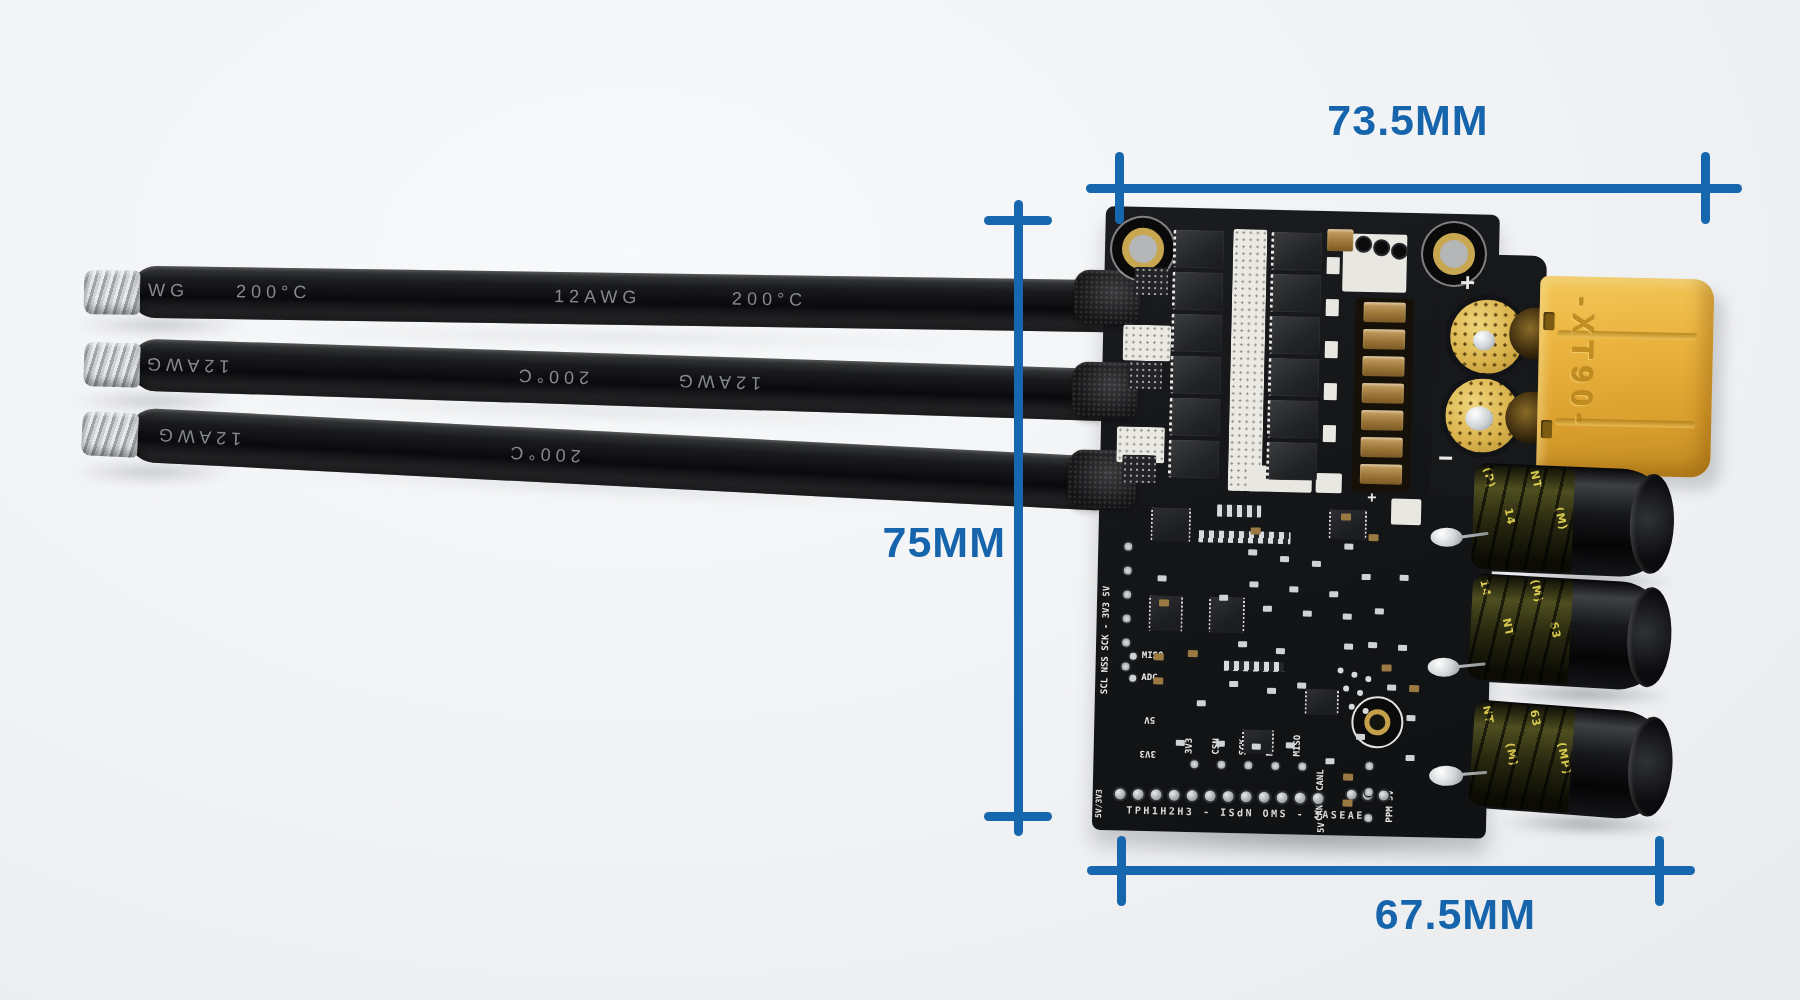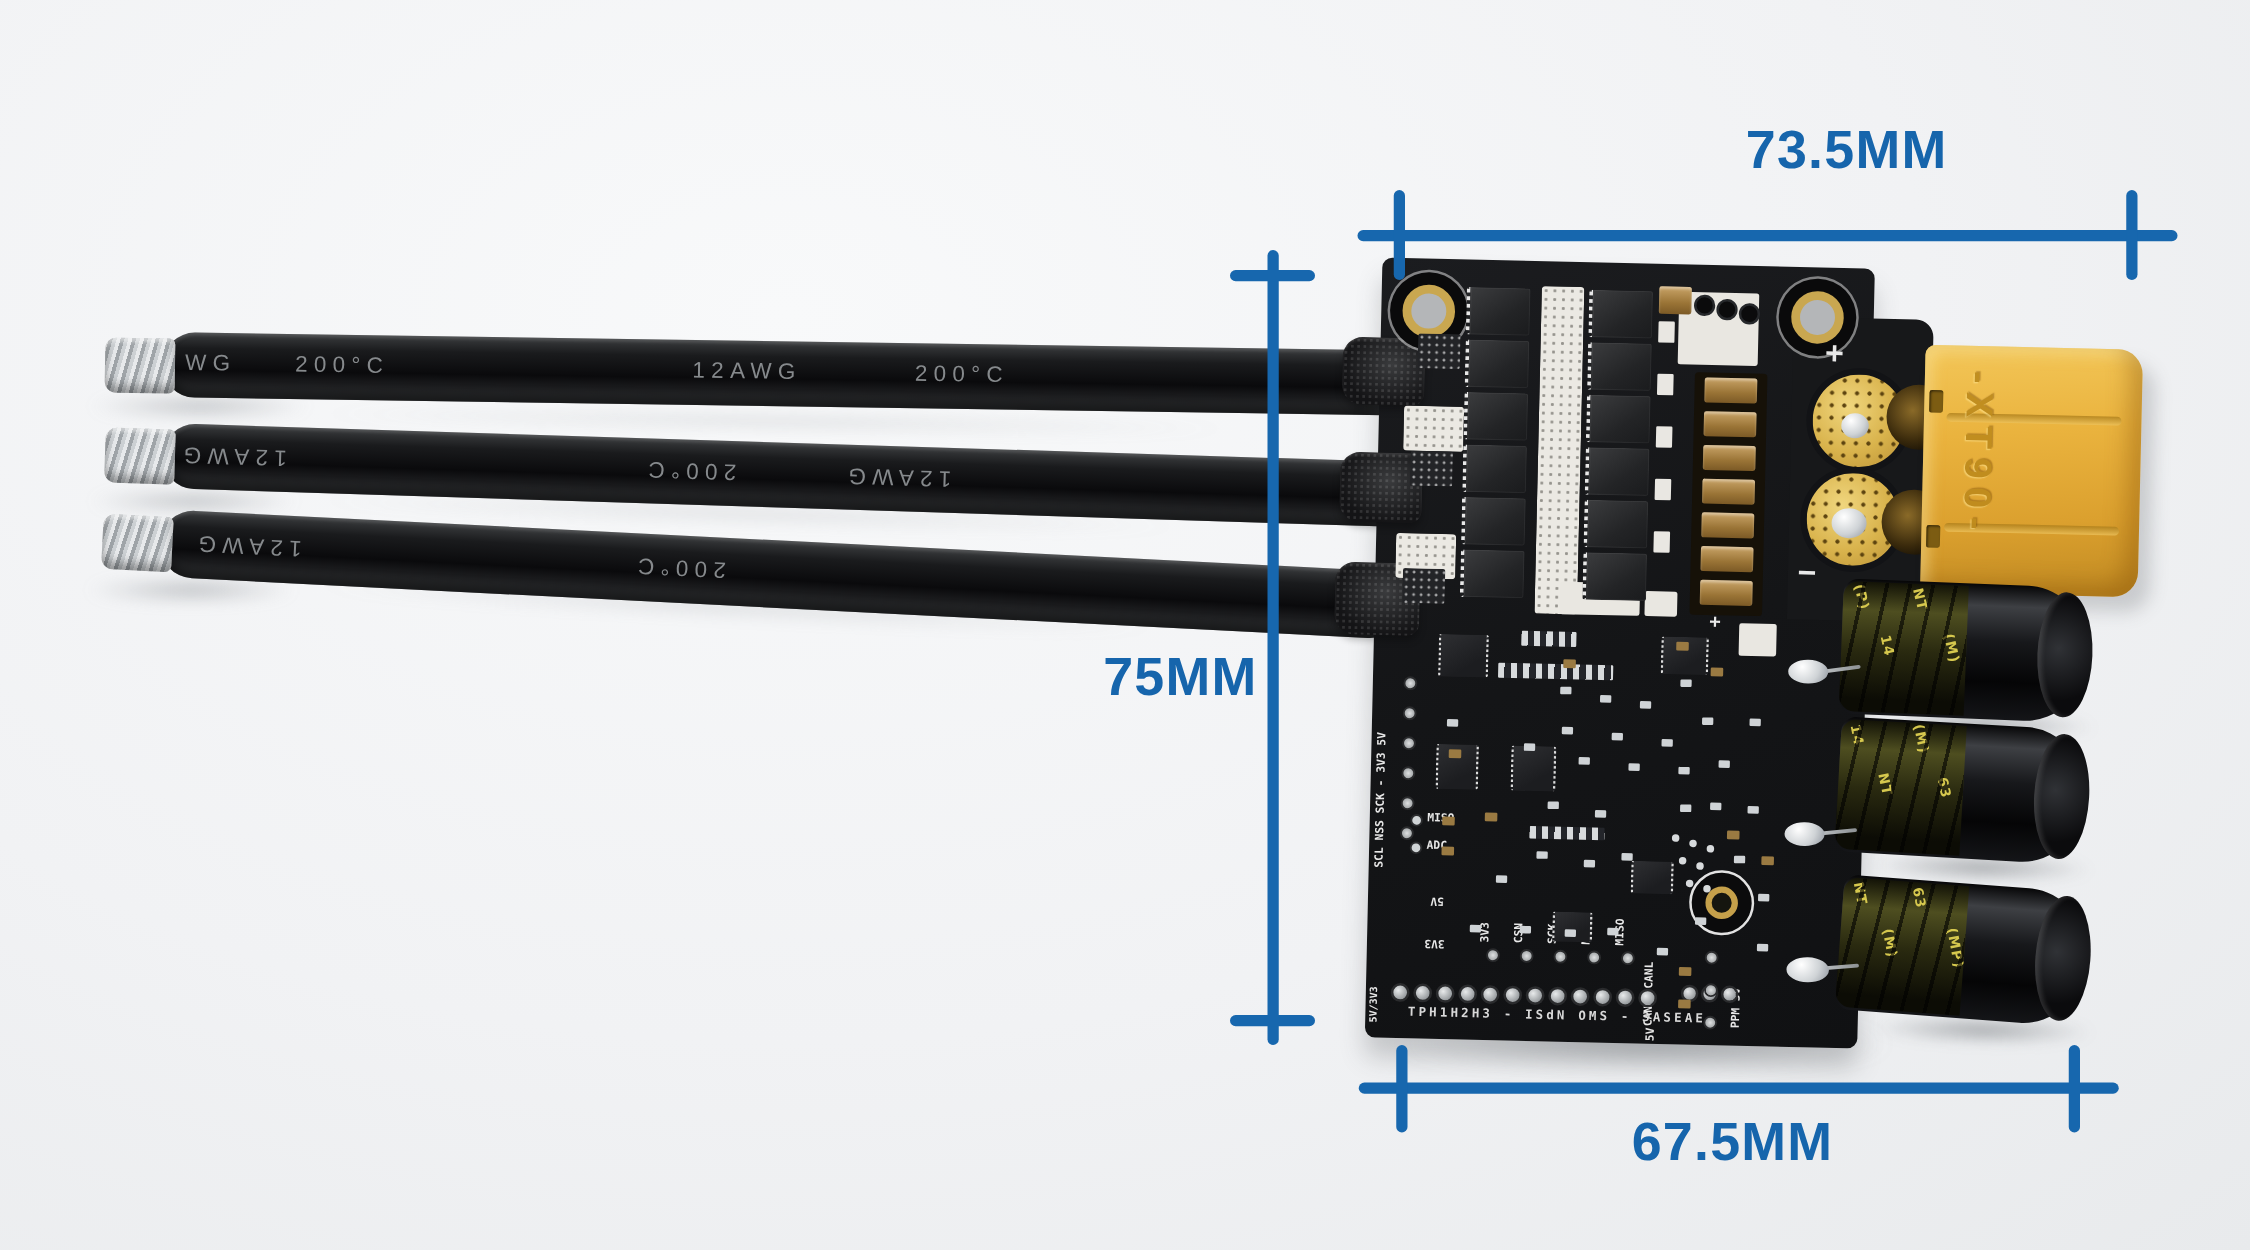--- a/index.html
+++ b/index.html
@@ -364,33 +364,33 @@
       <div class="pasv" style="left: 92px; top: 442px; width: 10px; height: 7px; background: rgb(154, 122, 66);"></div>
       <div class="pasv" style="left: 286px; top: 452px; width: 10px; height: 7px; background: rgb(154, 122, 66);"></div>
       <div class="pasv" style="left: 314px; top: 472px; width: 10px; height: 7px; background: rgb(154, 122, 66);"></div>
       <div class="pasv" style="left: 250px; top: 562px; width: 10px; height: 7px; background: rgb(154, 122, 66);"></div>
       <div class="pasv" style="left: 250px; top: 588px; width: 10px; height: 7px; background: rgb(154, 122, 66);"></div>
       <div class="pasv" style="left: 58px; top: 446px; width: 10px; height: 7px; background: rgb(154, 122, 66);"></div>
       <div class="pasv" style="left: 58px; top: 470px; width: 10px; height: 7px; background: rgb(154, 122, 66);"></div>
     </div>
 
   <div>
-    <div class="dim-label" style="left:1258px;top:96px;width:300px;text-align:right;">73.5MM</div>
+    <div class="dim-label" style="left:1258px;top:96px;width:300px;text-align:center;">73.5MM</div>
     <div class="dim-line" style="left:1086px;top:184px;width:656px;height:9px;"></div>
     <div class="dim-tick" style="left:1115px;top:152px;width:9px;height:72px;"></div>
     <div class="dim-tick" style="left:1701px;top:152px;width:9px;height:72px;"></div>
   </div>
 
   <div>
     <div class="dim-label" style="left:840px;top:518px;width:166px;text-align:right;">75MM</div>
     <div class="dim-line" style="left:1014px;top:200px;width:9px;height:636px;"></div>
     <div class="dim-tick" style="left:984px;top:216px;width:68px;height:9px;"></div>
     <div class="dim-tick" style="left:984px;top:812px;width:68px;height:9px;"></div>
   </div>
 
   <div>
     <div class="dim-line" style="left:1087px;top:866px;width:608px;height:9px;"></div>
     <div class="dim-tick" style="left:1117px;top:836px;width:9px;height:70px;"></div>
     <div class="dim-tick" style="left:1655px;top:836px;width:9px;height:70px;"></div>
-    <div class="dim-label" style="left:1236px;top:890px;width:300px;text-align:center;">67.5MM</div>
+    <div class="dim-label" style="left:1236px;top:890px;width:300px;text-align:right;">67.5MM</div>
   </div>
 
 </div>
 
 </body></html>

